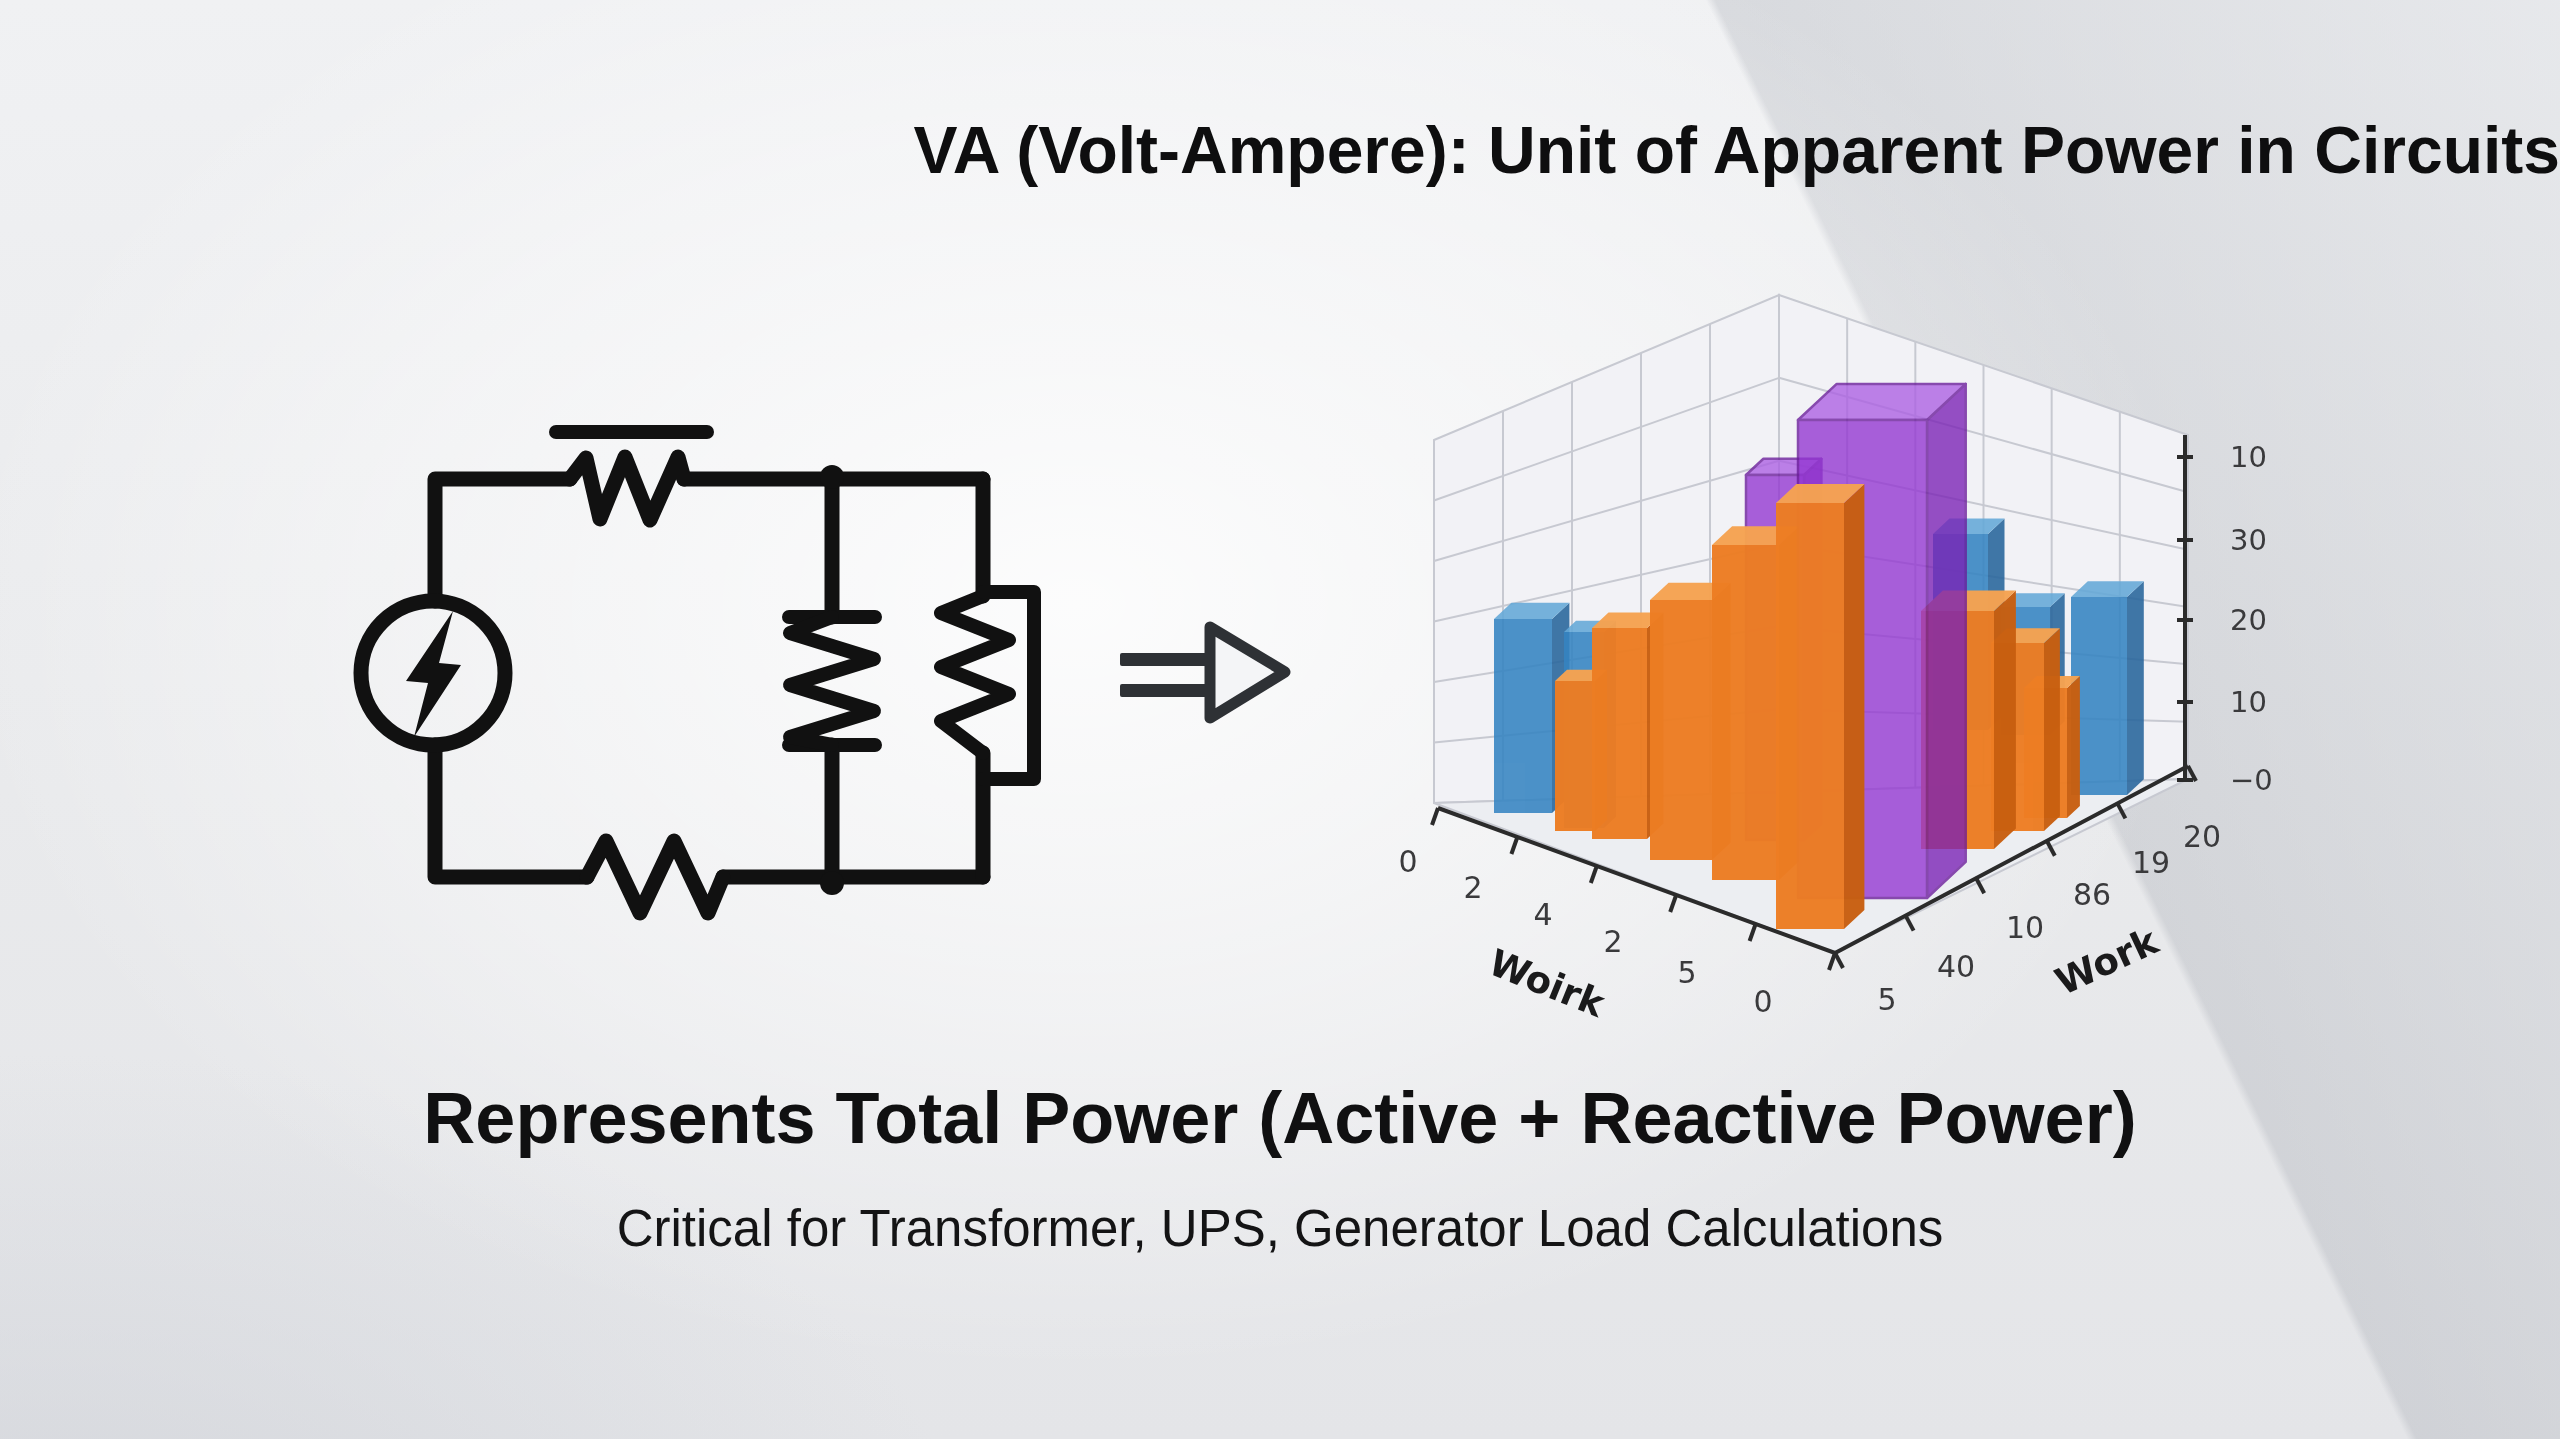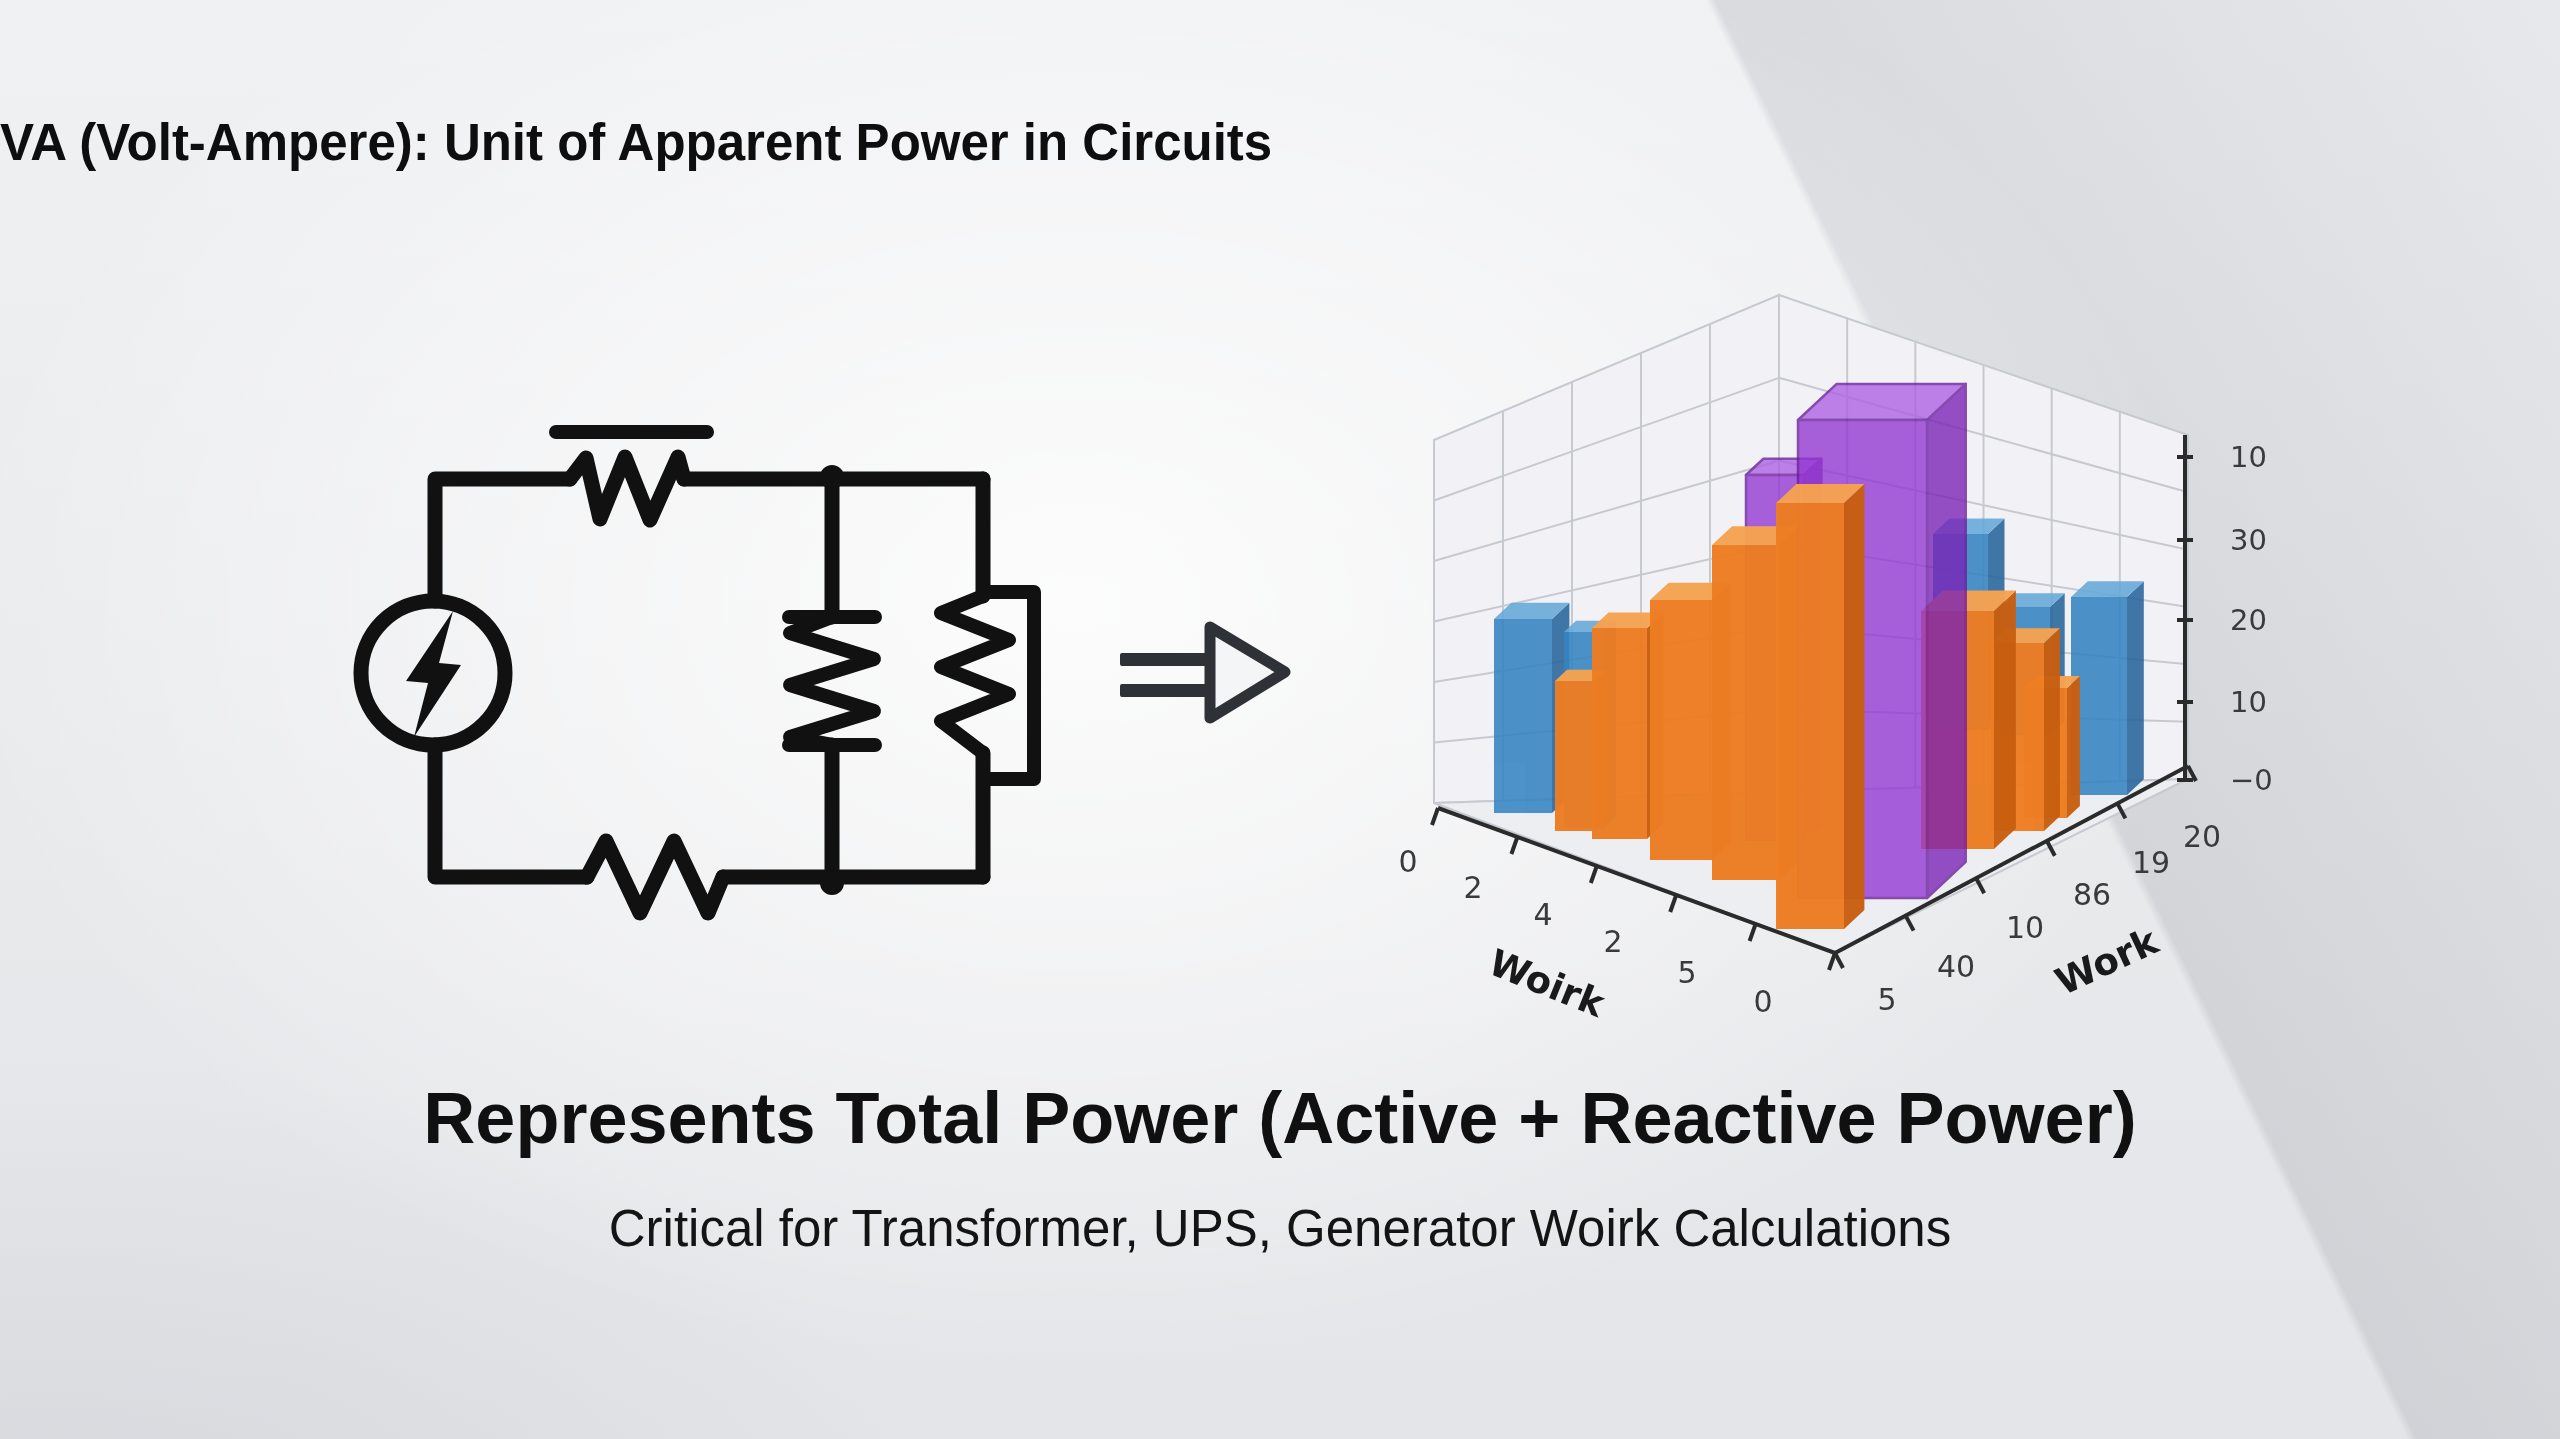--- a/index.html
+++ b/index.html
@@ -7,22 +7,22 @@
   .slide{
     position:relative;width:2560px;height:1439px;
     font-family:"Liberation Sans",sans-serif;
     background:
       radial-gradient(ellipse 1600px 1100px at 42% 42%, rgba(255,255,255,.85) 0%, rgba(255,255,255,.35) 45%, rgba(255,255,255,0) 70%),
       linear-gradient(64deg, rgba(0,0,0,0) 73.8%, rgba(170,174,182,.35) 74.1%, rgba(223,225,229,.55) 100%),
       radial-gradient(ellipse 1500px 900px at 2% 112%, rgba(198,201,208,.55) 0%, rgba(210,213,219,.35) 38%, rgba(210,213,219,0) 62%),
       linear-gradient(180deg,#f0f1f3 0%, #e9eaec 55%, #e4e5e8 100%);
   }
   .title{
-    position:absolute;top:116px;left:0;width:100%;text-align:left;
-    font-size:51px;font-weight:700;color:#0e0e0f;line-height:1.05;
+    position:absolute;top:116px;left:0;width:100%;text-align:right;
+    font-size:66px;font-weight:700;color:#0e0e0f;line-height:1.05;
   }
   .caption-bold{
     position:absolute;top:1074px;left:0;width:100%;text-align:center;
     font-size:72px;font-weight:700;color:#101011;line-height:1.05;margin-top:7px;
   }
   .caption-light{
     position:absolute;top:1202px;left:0;width:100%;text-align:center;
     font-size:51px;font-weight:400;color:#141415;line-height:1.05;
   }
   .circuit-svg{position:absolute;left:340px;top:405px;}
@@ -207,15 +207,15 @@
       <text x="566" y="697" font-size="30" text-anchor="middle" class="chart-tick">40</text>
       <text x="635" y="658" font-size="30" text-anchor="middle" class="chart-tick">10</text>
       <text x="702" y="625" font-size="30" text-anchor="middle" class="chart-tick">86</text>
       <text x="761" y="593" font-size="30" text-anchor="middle" class="chart-tick">19</text>
       <text x="812" y="567" font-size="30" text-anchor="middle" class="chart-tick">20</text>
       <text x="152" y="715" font-size="37" text-anchor="middle" class="chart-axis-label" transform="rotate(22 152 715)">Woirk</text>
       <text x="722" y="693" font-size="37" text-anchor="middle" class="chart-axis-label" transform="rotate(-25 722 693)">Work</text>
     </svg>
 
   <div class="caption-bold">Represents Total Power (Active + Reactive Power)</div>
-  <div class="caption-light">Critical for Transformer, UPS, Generator Woirk Calculations</div>
+  <div class="caption-light">Critical for Transformer, UPS, Generator Load Calculations</div>
 
 </div>
 
 </body></html>

